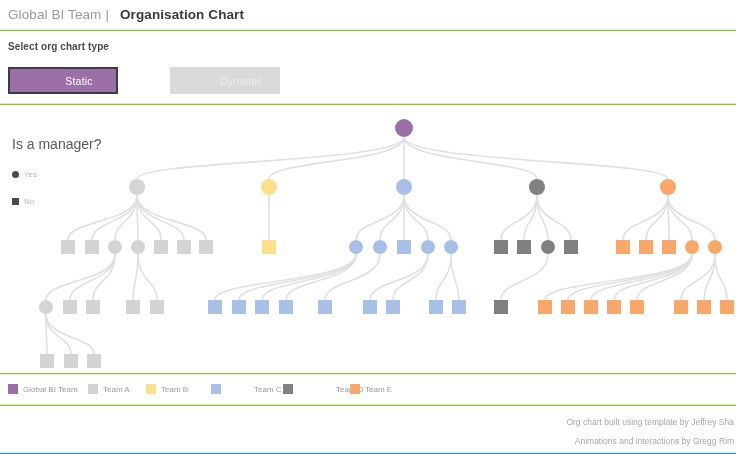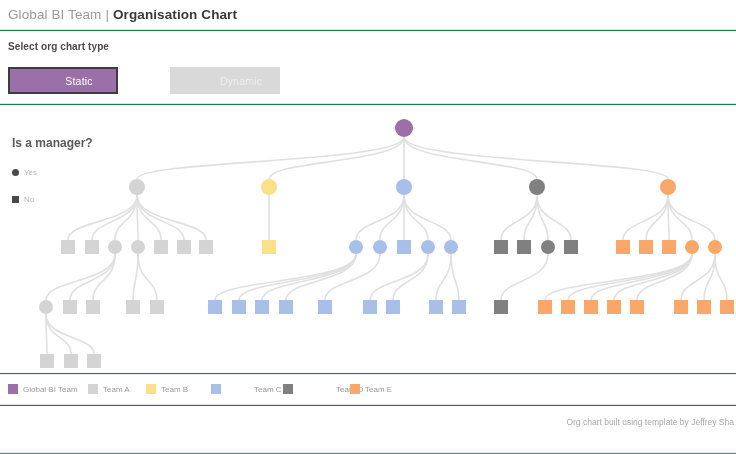--- a/index.html
+++ b/index.html
@@ -2,32 +2,32 @@
 <html><head>
 <meta charset="utf-8">
 <style>
   * { box-sizing: border-box; margin: 0; padding: 0; }
   html, body {
     width: 736px; height: 454px;
     background: #ffffff;
     font-family: "Liberation Sans", sans-serif;
     overflow: hidden;
   }
-  #app { position: relative; width: 736px; height: 408px; background:#15803d; }
+  #app { position: relative; width: 736px; height: 408px; background:#84cc16; }
 
   
   .titlebar {
     position: absolute; left: 0; top: 0; width: 736px; height: 30px;
     background: #ffffff;
     border-bottom: 1px solid #e8e8e8;
     display: flex; align-items: center; padding-left: 8px;
   }
   .title-light { font-size: 13.5px; color: #9b9b9b; font-weight: 400; letter-spacing: .1px; }
   .title-sep   { font-size: 13.5px; color: #9b9b9b; margin: 0 4px; font-weight: 400; }
-  .title-bold  { font-size: 13.5px; color: #3a3a3a; font-weight: 700; letter-spacing: .1px; }
+  .title-bold  { font-size: 13.5px; color: #3a3a3a; font-weight: 700; letter-spacing: .1px; margin-left: 7px; }
 
   
   .controls {
     position: absolute; left: 0; top: 31px; width: 736px; height: 73px;
     background: #ffffff; border-bottom: 1px solid #e3e3e3;
   }
   .control-label {
     position: absolute; left: 8px; top: 10px;
     font-size: 10px; color: #4a4a4a; font-weight: 600; letter-spacing: .1px;
   }
@@ -43,21 +43,21 @@
 
   
   .canvas {
     position: absolute; left: 0; top: 105px; width: 736px; height: 268px;
     background: #ffffff; overflow: hidden;
   }
   .canvas svg { position: absolute; left: 0; top: 0; }
 
   
   .mgr-legend { position: absolute; left: 12px; top: 31px; }
-  .mgr-title { font-size: 12px; color: #5a5a5a; font-weight: 700; margin-bottom: 18px; }
+  .mgr-title { font-size: 14px; color: #5a5a5a; font-weight: 400; margin-bottom: 18px; }
   .mgr-row { display: flex; align-items: center; margin-top: 18px; }
   .mgr-mark { width: 7px; height: 7px; background: #4a4a4a; margin-right: 5px; }
   .mgr-mark.circle { border-radius: 50%; }
   .mgr-text { font-size: 8px; color: #b5b5b5; }
 
   
   .legend {
     position: absolute; left: 0; top: 374px; width: 736px; height: 31px;
     background: #ffffff; border-top: 1px solid #ececec; border-bottom: 1px solid #e3e3e3;
   }
@@ -246,16 +246,17 @@
         <span class="legend-text">Team D</span>
       </div>
       <div class="legend-item" style="left: 350px;">
         <span class="legend-swatch" style="background: rgb(249, 168, 105);"></span>
         <span class="legend-text">Team E</span>
       </div>
     </div>
 
   <div class="footer">
     <div class="credit credit-1">Org chart built using template by Jeffrey Sha</div>
+    <div class="credit credit-2">Animations and interactions by Gregg Rim</div>
     <div class="footer-rule"></div>
   </div>
 
 </div>
 
 </body></html>

